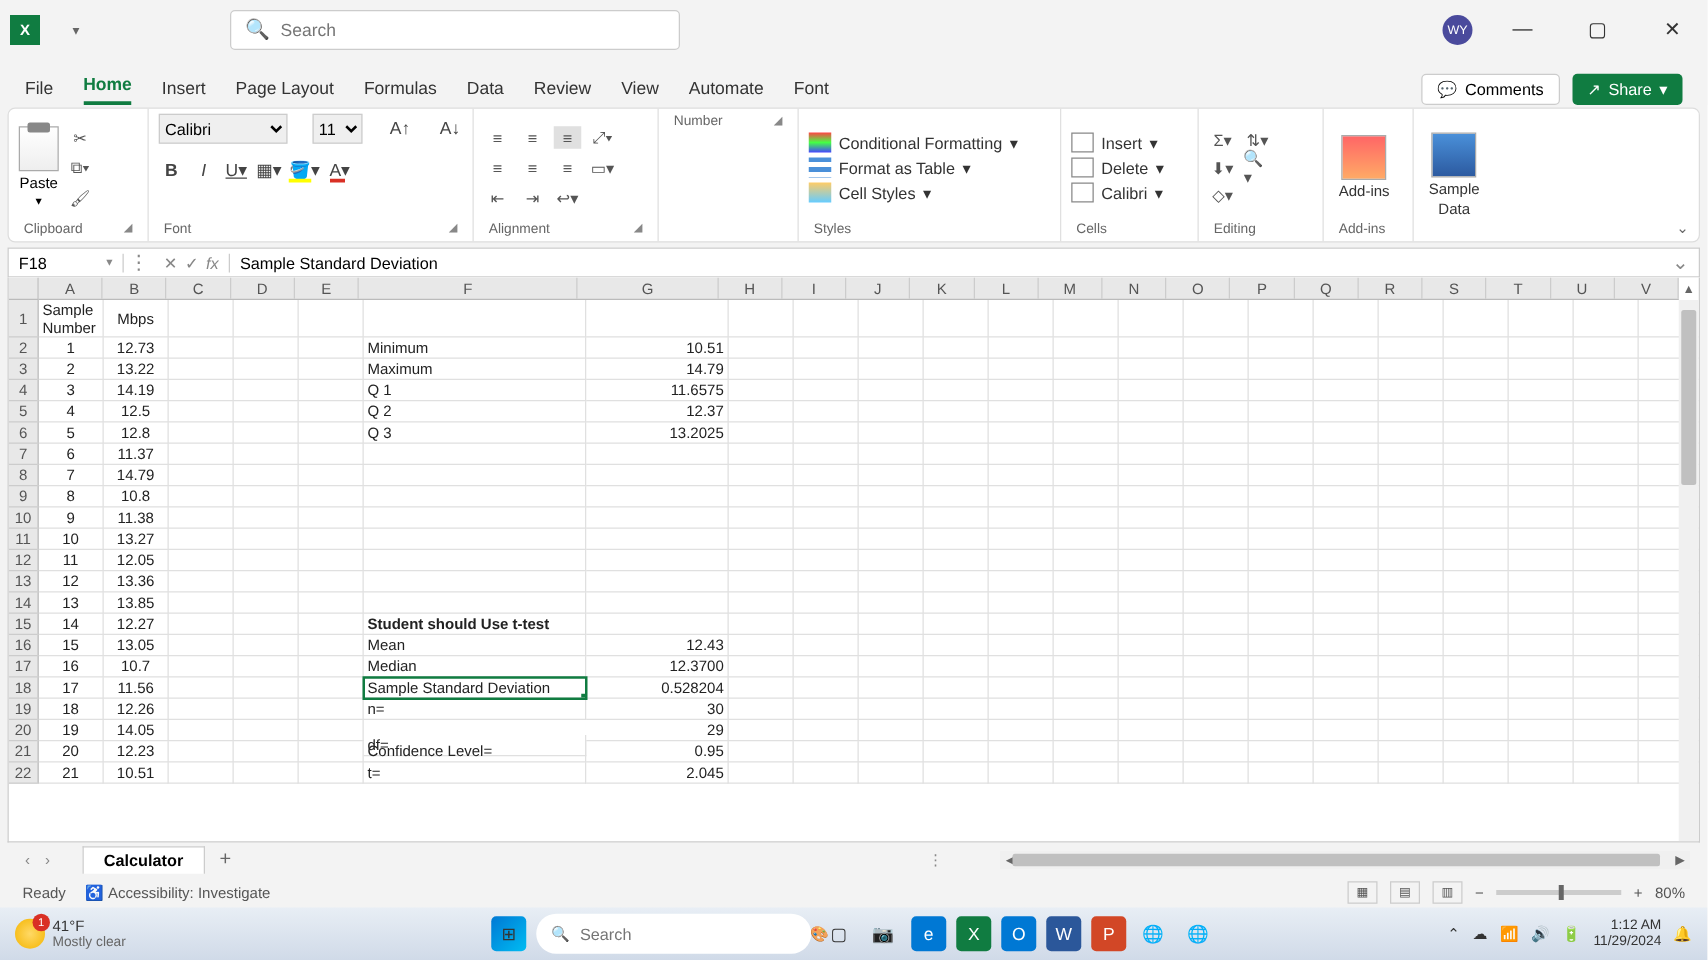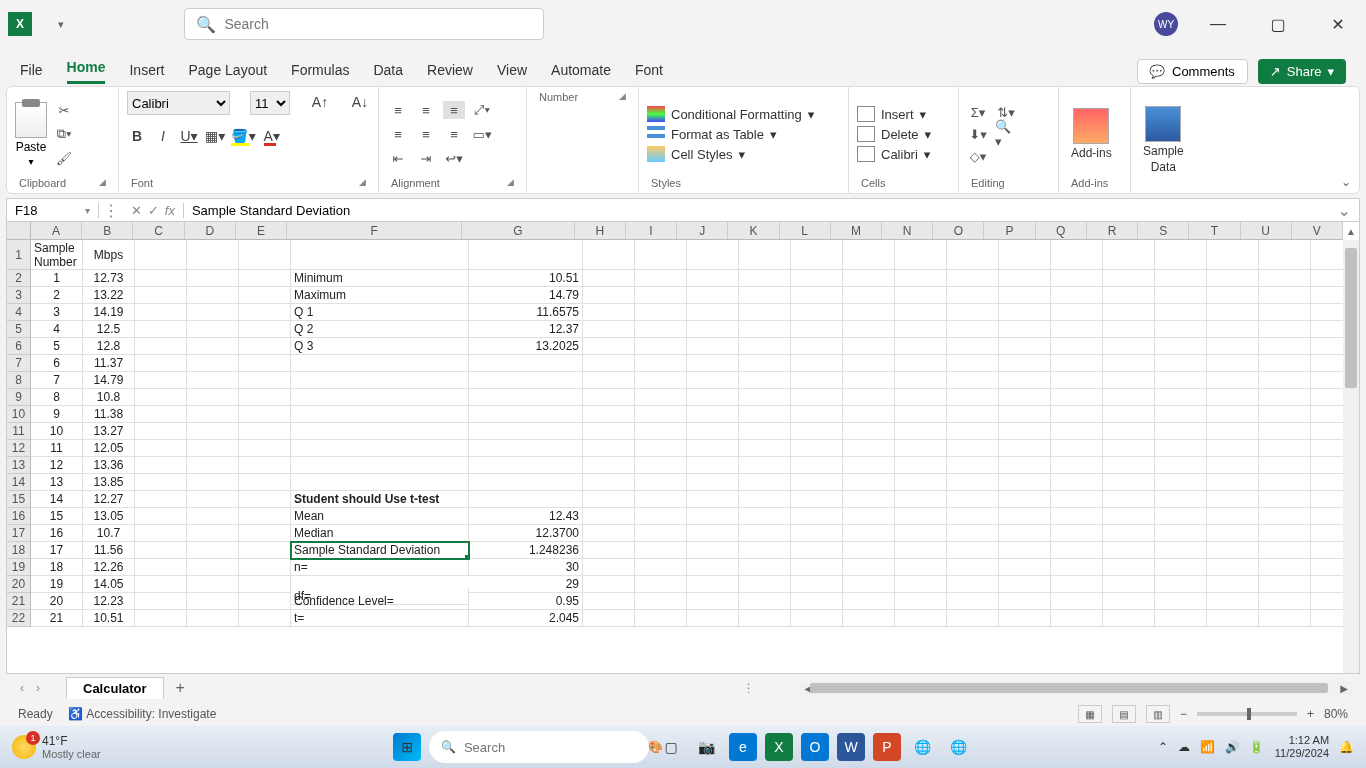--- a/index.html
+++ b/index.html
@@ -723,21 +723,21 @@
       <div class="cell " style="left: 1124px; width: 52px; top: 285px;"></div>
       <div class="cell " style="left: 1176px; width: 52px; top: 285px;"></div>
       <div class="cell " style="left: 1228px; width: 52px; top: 285px;"></div>
       <div class="cell " style="left: 1280px; width: 52px; top: 285px;"></div>
       <div class="cell center" style="left: 0px; width: 52px; top: 302px;">17</div>
       <div class="cell center" style="left: 52px; width: 52px; top: 302px;">11.56</div>
       <div class="cell " style="left: 104px; width: 52px; top: 302px;"></div>
       <div class="cell " style="left: 156px; width: 52px; top: 302px;"></div>
       <div class="cell " style="left: 208px; width: 52px; top: 302px;"></div>
       <div class="cell selected" style="left: 260px; width: 178px; top: 302px;">Sample Standard Deviation</div>
-      <div class="cell right" style="left: 438px; width: 114px; top: 302px;">1.248236</div>
+      <div class="cell right" style="left: 438px; width: 114px; top: 302px;">0.528204</div>
       <div class="cell " style="left: 552px; width: 52px; top: 302px;"></div>
       <div class="cell " style="left: 604px; width: 52px; top: 302px;"></div>
       <div class="cell " style="left: 656px; width: 52px; top: 302px;"></div>
       <div class="cell " style="left: 708px; width: 52px; top: 302px;"></div>
       <div class="cell " style="left: 760px; width: 52px; top: 302px;"></div>
       <div class="cell " style="left: 812px; width: 52px; top: 302px;"></div>
       <div class="cell " style="left: 864px; width: 52px; top: 302px;"></div>
       <div class="cell " style="left: 916px; width: 52px; top: 302px;"></div>
       <div class="cell " style="left: 968px; width: 52px; top: 302px;"></div>
       <div class="cell " style="left: 1020px; width: 52px; top: 302px;"></div>

